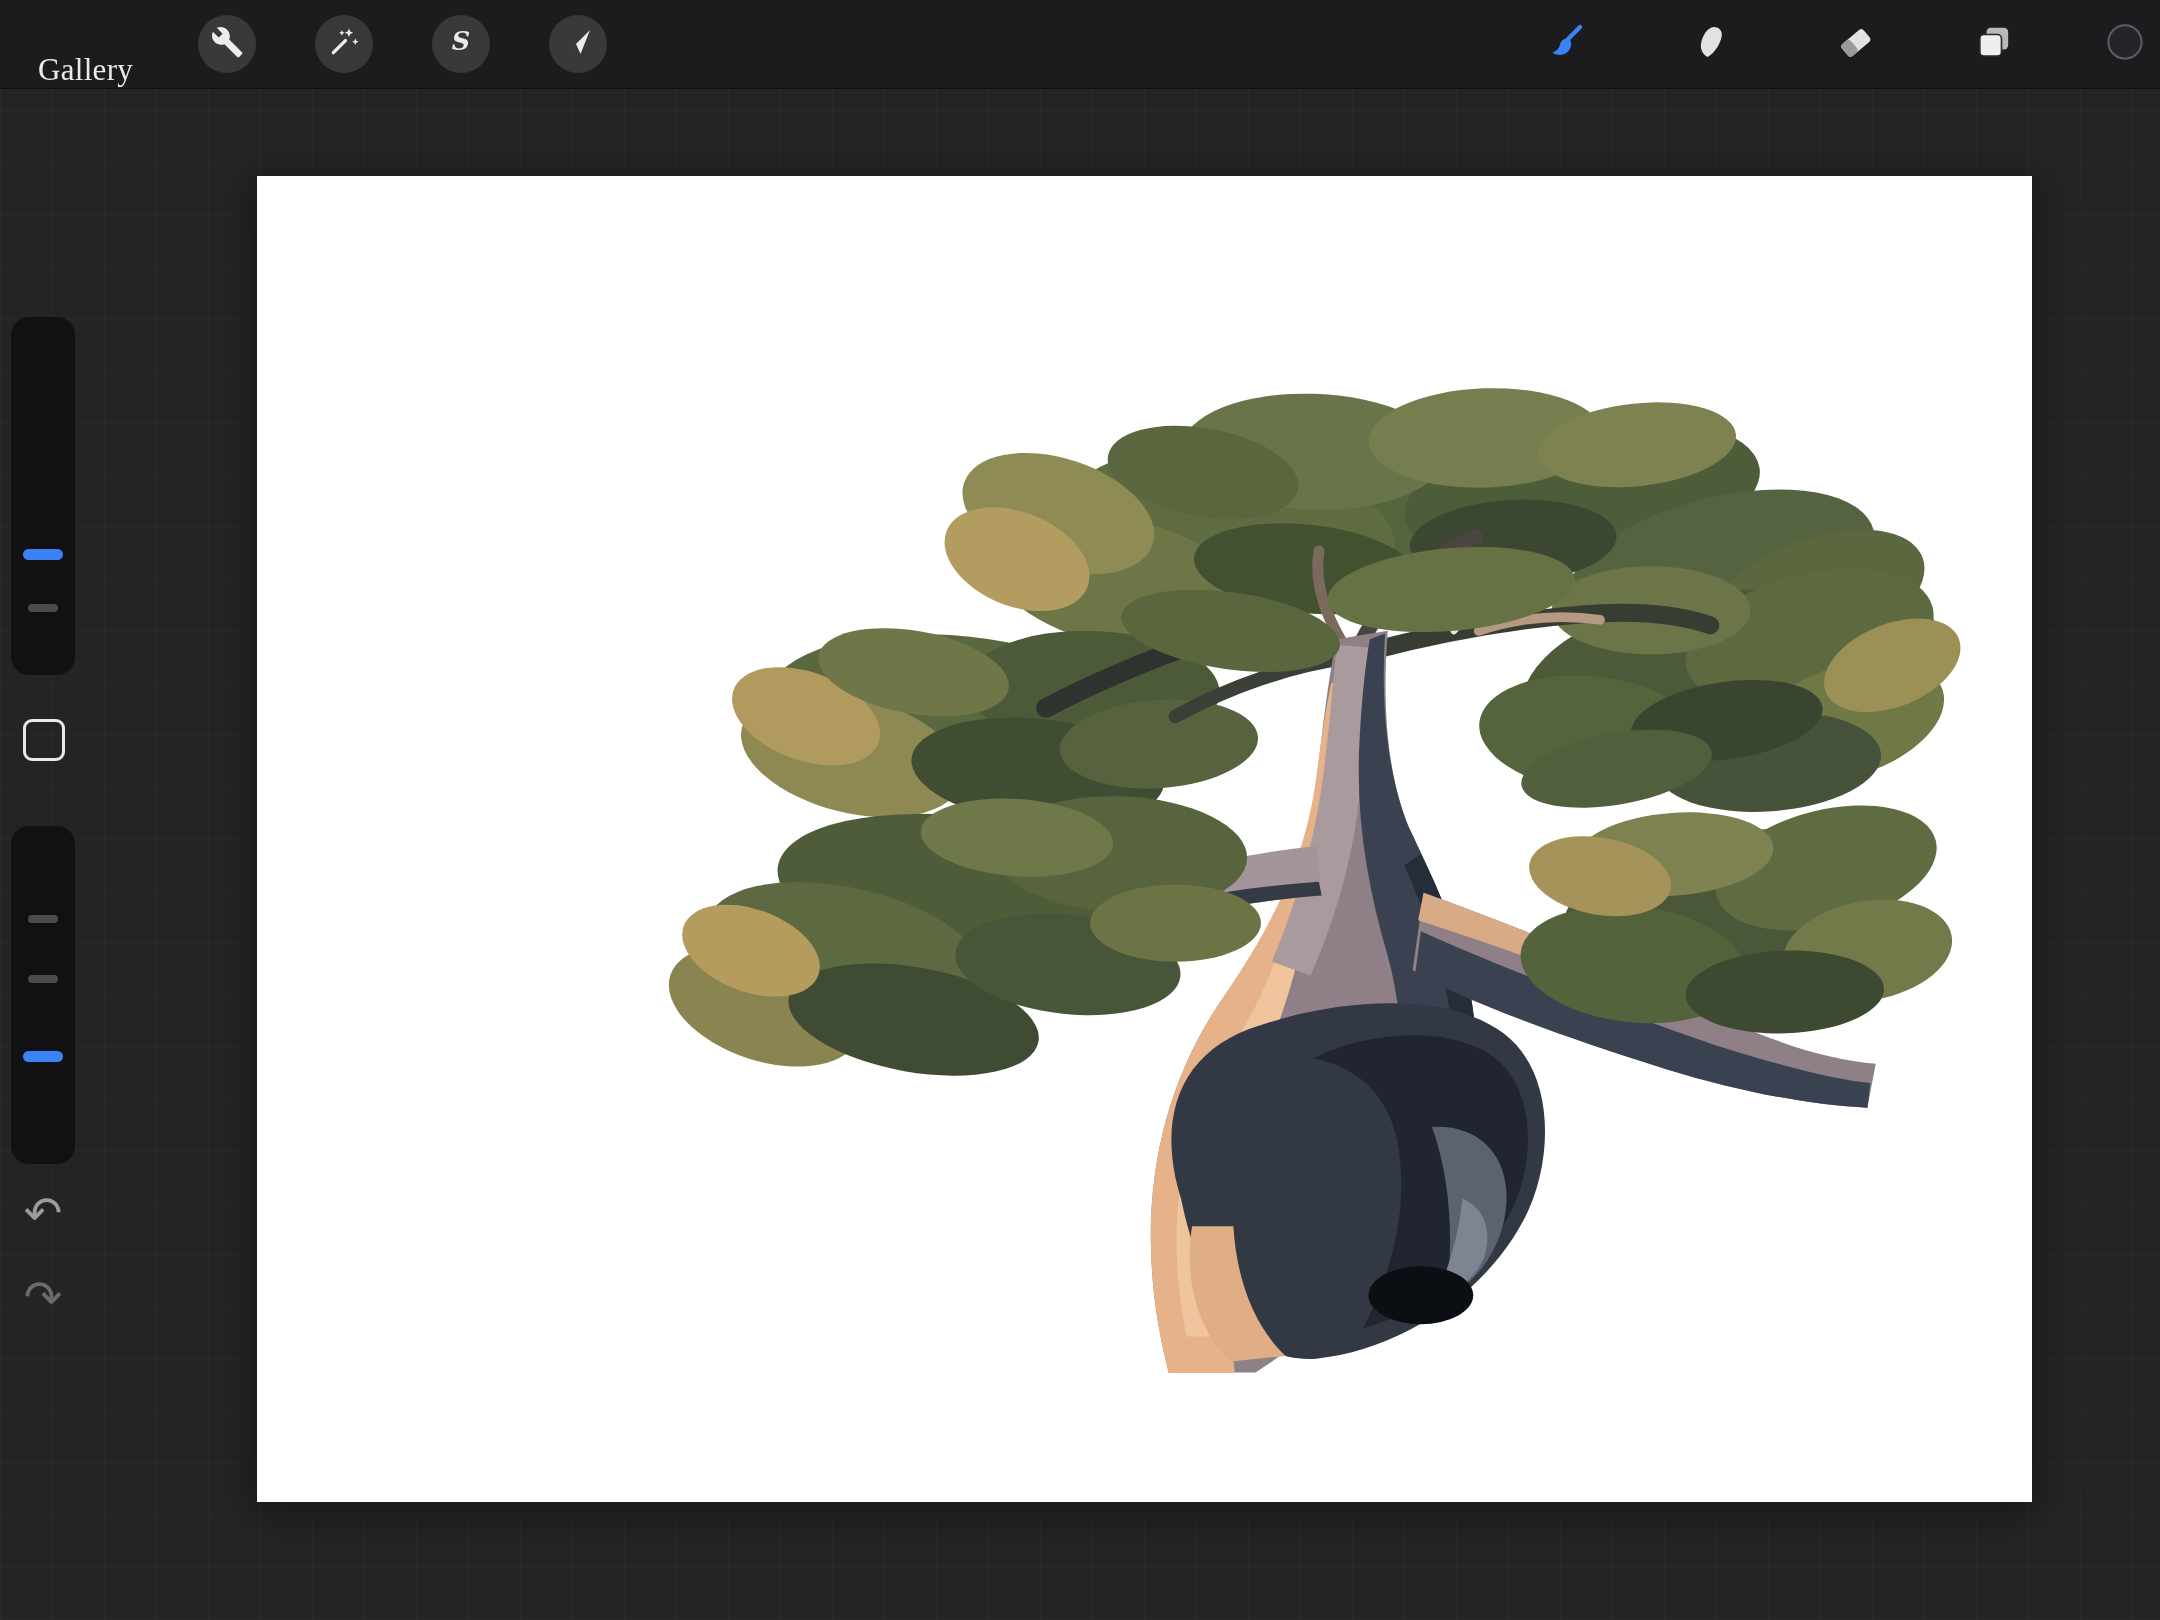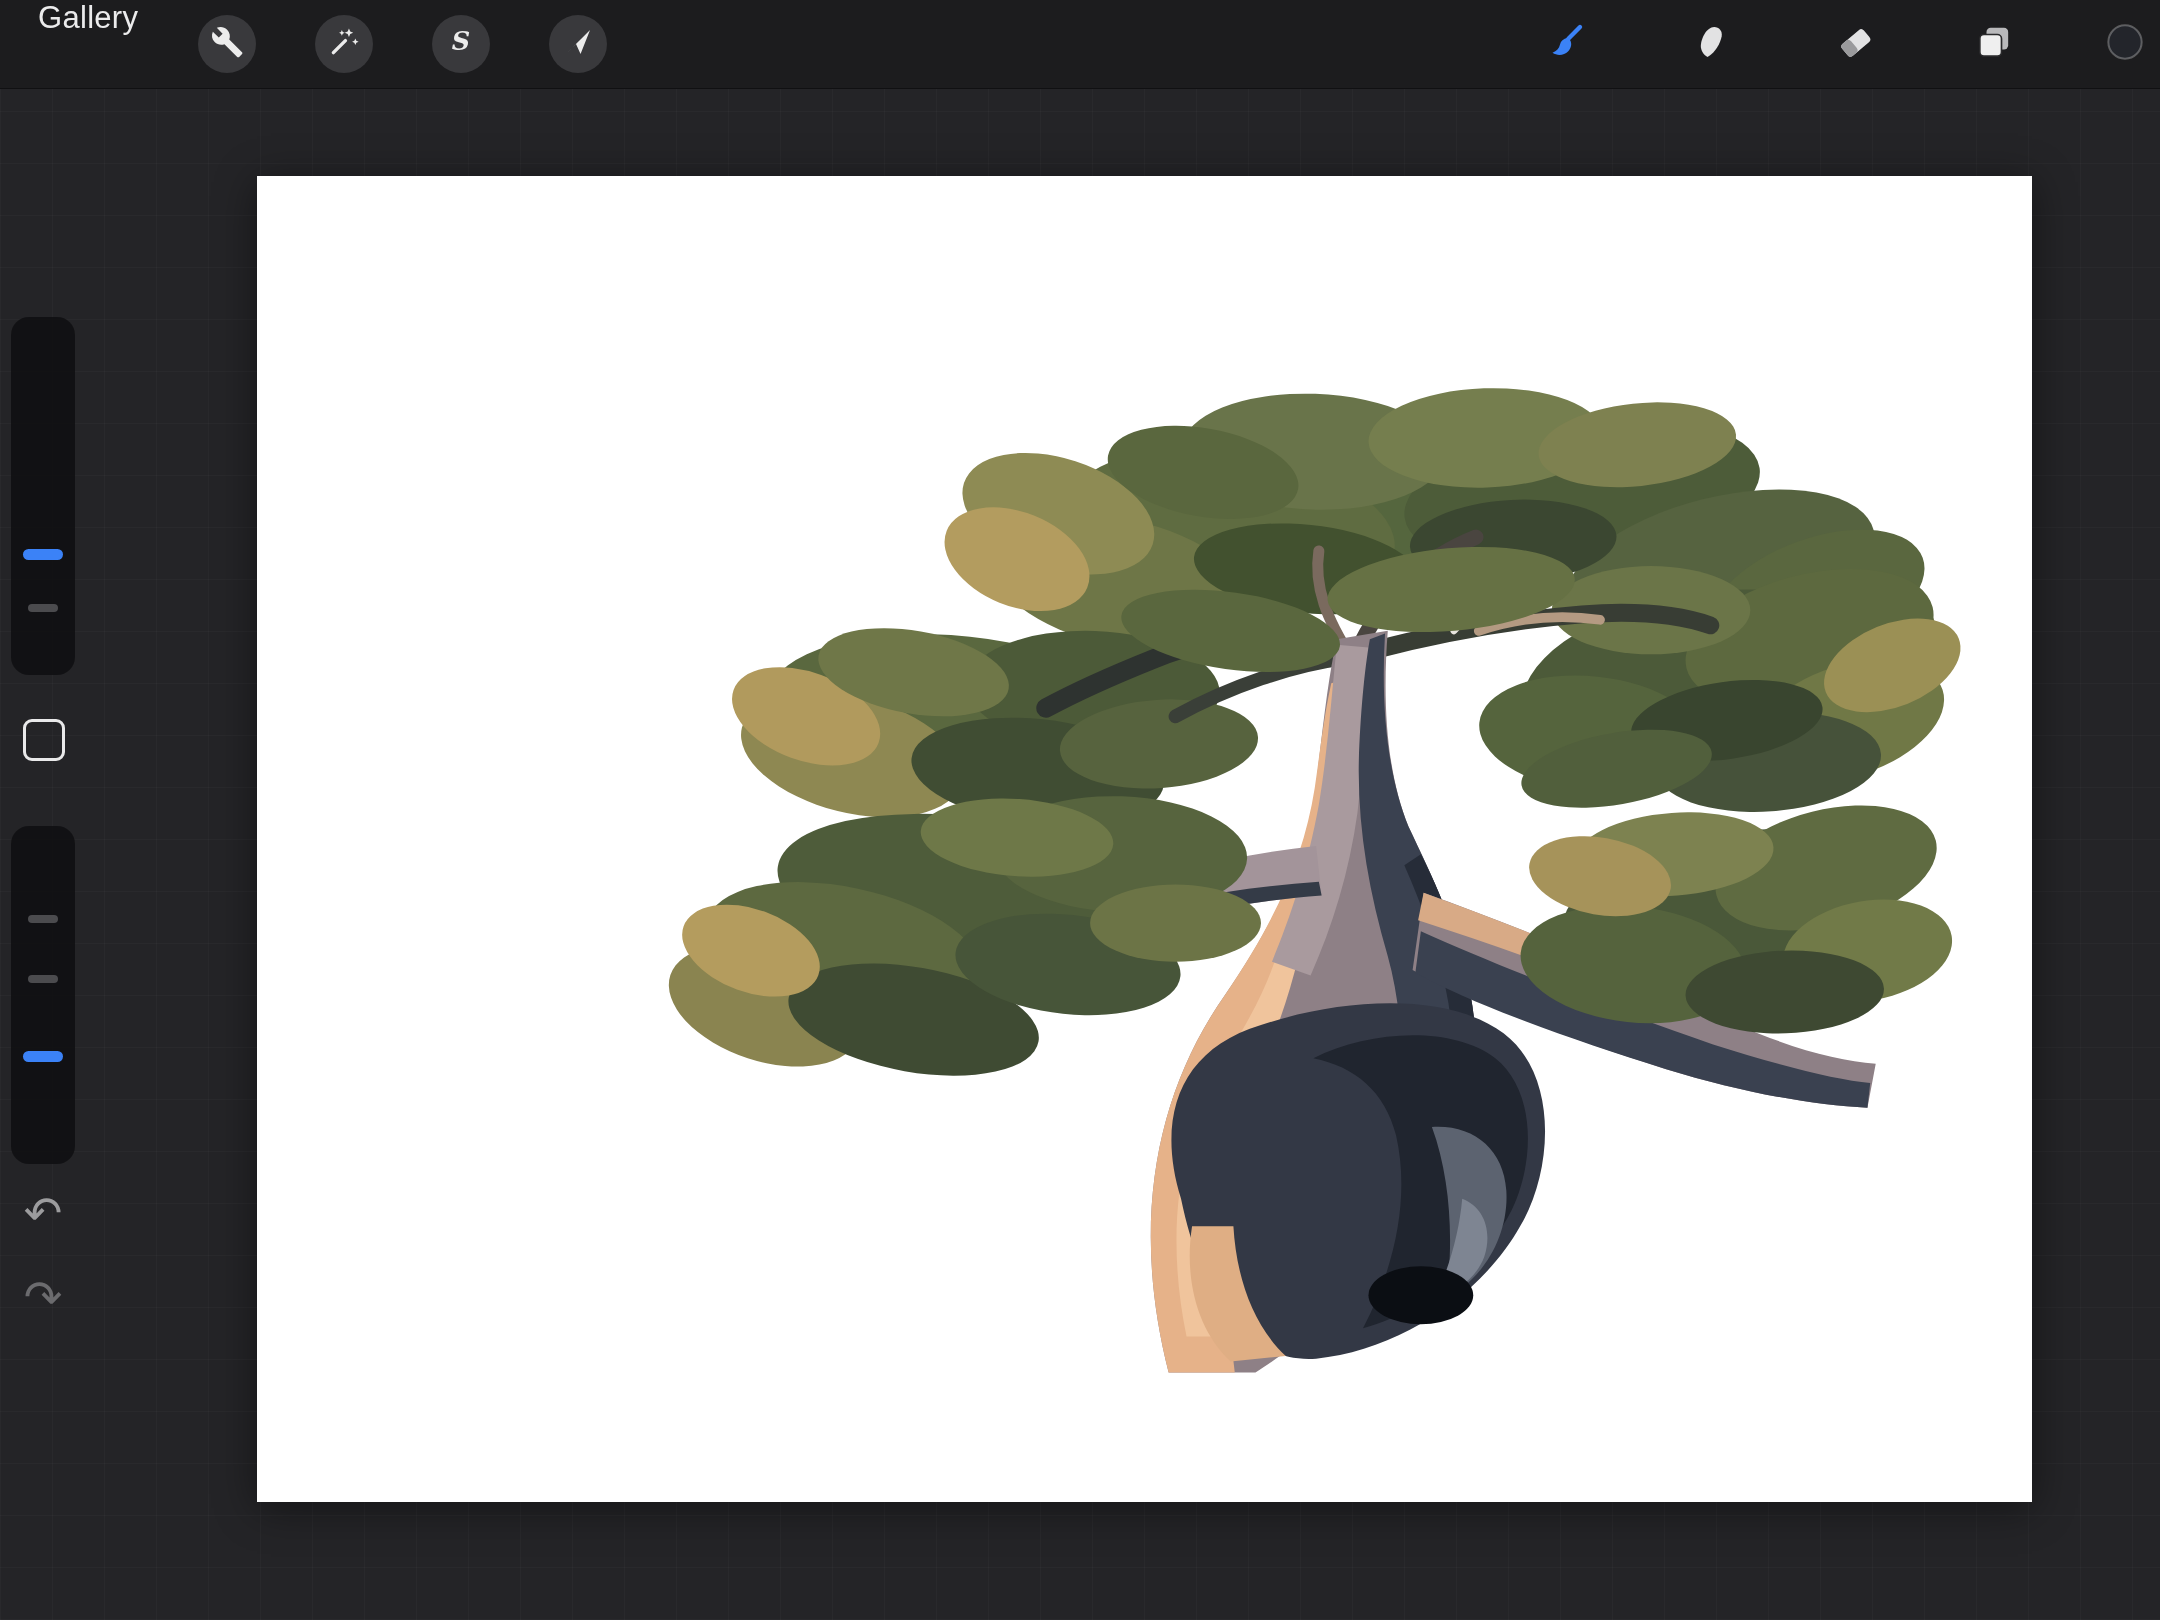--- a/index.html
+++ b/index.html
@@ -10,22 +10,22 @@
       repeating-linear-gradient(90deg, rgba(255,255,255,0.022) 0 1px, transparent 1px 52px),
       repeating-linear-gradient(0deg,  rgba(255,255,255,0.022) 0 1px, transparent 1px 52px),
       #242427;
   }
   
   .topbar{
     position:absolute;left:0;top:0;width:2160px;height:88px;
     background:#1c1c1e;border-bottom:1px solid rgba(0,0,0,0.4);
   }
   .gallery{
-    position:absolute;left:38px;top:0;height:88px;display:flex;align-items:flex-start;
-    color:#ebebec;font-size:31px;letter-spacing:.3px;cursor:default;
+    position:absolute;left:38px;top:0;height:88px;display:flex;align-items:flex-end;
+    color:#ebebec;font-size:31px;letter-spacing:.3px;cursor:default;font-family:Liberation Serif, serif;
   }
   .circle-btn{
     position:absolute;top:15px;width:58px;height:58px;border-radius:50%;
     background:#39393c;display:flex;align-items:center;justify-content:center;
   }
   .circle-btn svg{width:34px;height:34px;}
   .flat-btn{
     position:absolute;top:15px;width:58px;height:58px;
     display:flex;align-items:center;justify-content:center;
   }

